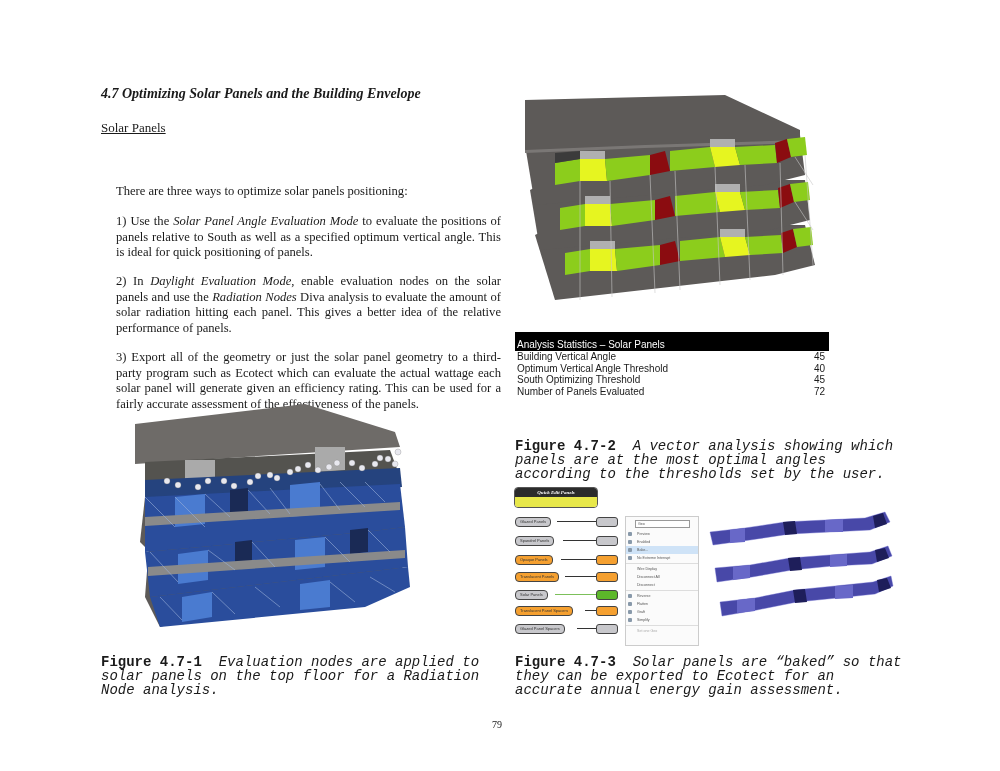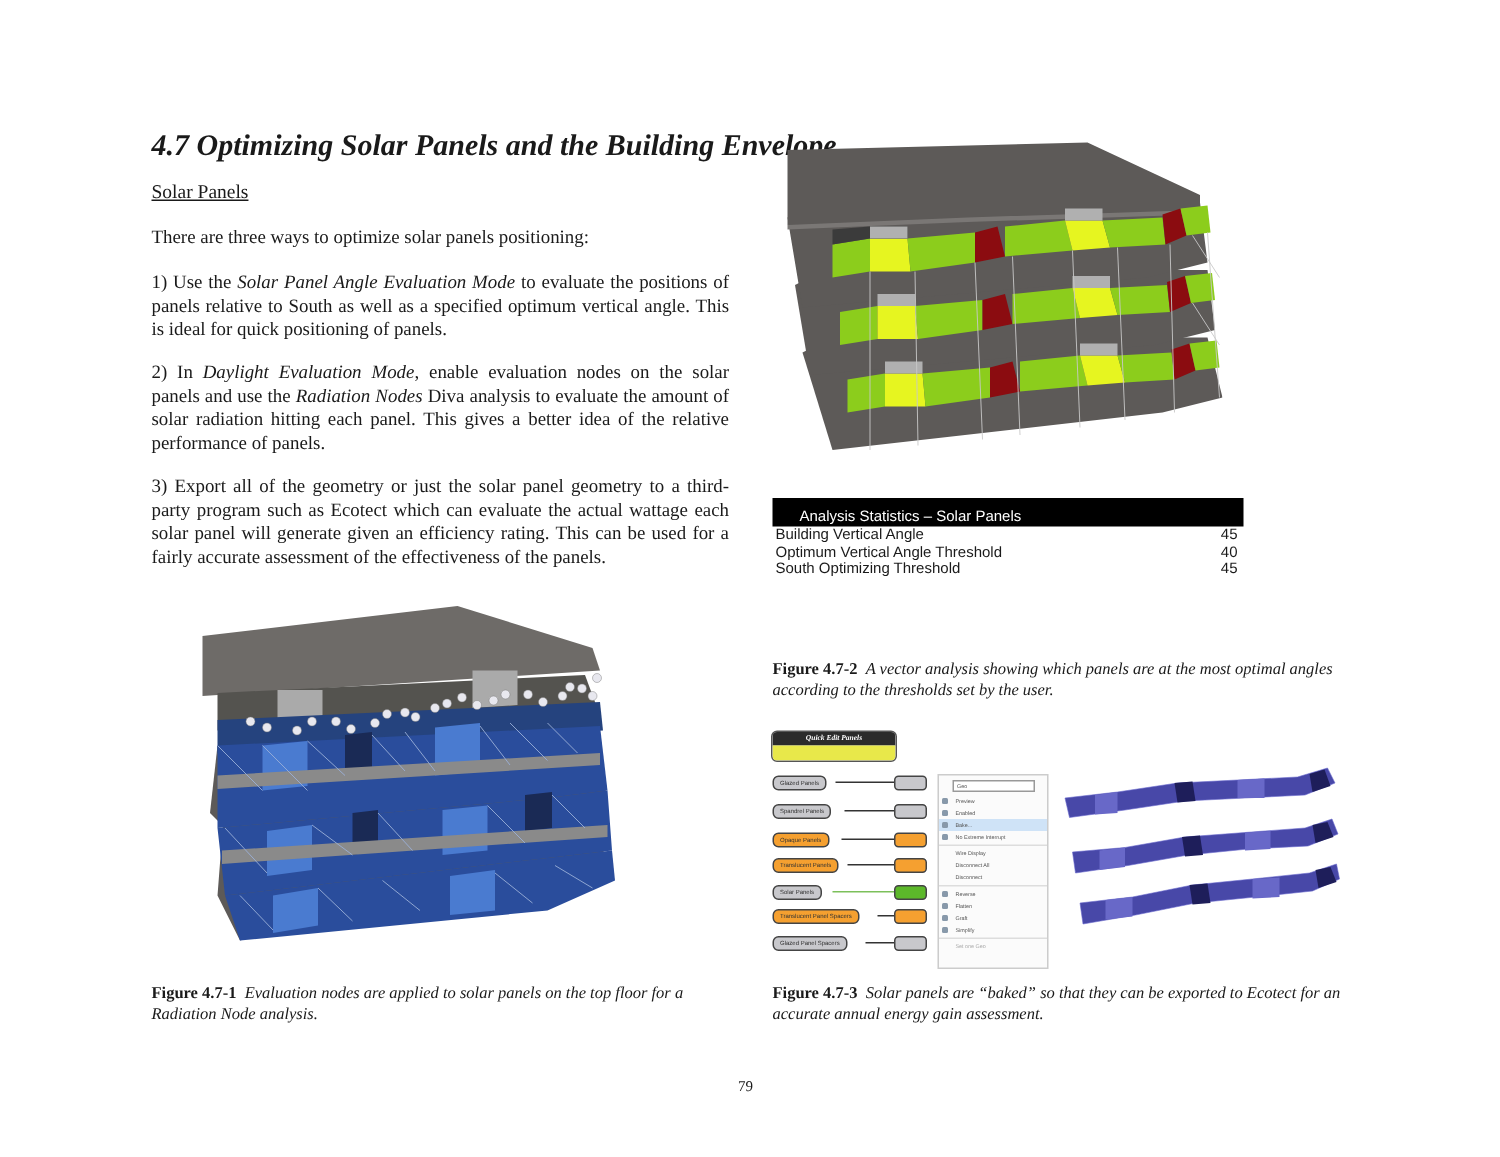--- a/index.html
+++ b/index.html
@@ -1,30 +1,30 @@
 <!DOCTYPE html>
 <html><head>
 <meta charset="utf-8">
 <style>
   html, body { margin:0; padding:0; background:#ffffff; }
   body { width:1000px; height:771px; position:relative; overflow:hidden;
          font-family:"Liberation Serif", serif; color:#1a1a1a; }
   .abs { position:absolute; }
-  .title { left:101px; top:86px; font-size:20px; font-weight:bold; font-style:italic; white-space:nowrap; }
+  .title { left:101px; top:86px; font-size:14px; font-weight:bold; font-style:italic; white-space:nowrap; }
   .subhead { left:101px; top:120px; font-size:13px; text-decoration:underline; }
-  .para { left:101px; width:385px; font-size:12.6px; line-height:15.6px; text-align:justify; }
+  .para { left:116px; width:385px; font-size:12.6px; line-height:15.6px; text-align:justify;margin-top:33px; }
   .para i { font-style:italic; }
-  .caption { font-size:11px; line-height:14px; }
+  .caption { font-size:14px; line-height:14px;font-family:Liberation Mono, monospace; }
   .caption b { font-weight:bold; font-style:normal; }
   .caption .ci { font-style:italic; }
   .pagenum { left:492px; top:719px; font-size:10px; }
 
   
   .stats { left:515px; top:332px; width:314px; font-family:"Liberation Sans", sans-serif; font-size:10px; }
-  .stats .hdr { background:#000; color:#fff; height:19px; display:flex; align-items:flex-end; padding:0 0 1px 18px; box-sizing:border-box; }
+  .stats .hdr { background:#000; color:#fff; height:19px; display:flex; align-items:flex-end; padding:0 0 1px 2px; box-sizing:border-box; }
   .stats .row { display:flex; justify-content:space-between; height:11.6px; line-height:11.6px; padding:0 4px 0 2px; }
 
   
   .qep { left:514px; top:487px; width:82px; height:19px; border-radius:4px; border:1px solid #555; overflow:hidden; }
   .qep .top { background:#2b2b2b; color:#fff; font-size:5px; font-style:italic; font-weight:bold; text-align:center; height:9px; line-height:9px; font-family:"Liberation Serif", serif; }
   .qep .bot { background:#e8e84a; height:10px; }
   .node { height:8px; border-radius:4px; border:1px solid #444; font-size:4px; line-height:8px; padding:0 4px; font-family:"Liberation Sans", sans-serif; color:#333; white-space:nowrap; box-sizing:content-box; }
   .node.grey { background:#c8c8cc; }
   .node.orange { background:#f5a030; }
   .wire { height:1px; background:#333; }
@@ -130,20 +130,24 @@
       <span>Building Vertical Angle</span>
       <span>45</span>
     </div>
   <div class="row">
       <span>Optimum Vertical Angle Threshold</span>
       <span>40</span>
     </div>
   <div class="row">
       <span>South Optimizing Threshold</span>
       <span>45</span>
+    </div>
+  <div class="row">
+      <span>Number of Panels Evaluated</span>
+      <span>72</span>
     </div>
 </div>
 
 <div class="abs caption" style="left:515px; top:439px; width:390px;">
   <b>Figure 4.7-2</b>&nbsp; <span class="ci">A vector analysis showing which panels are at the most optimal angles according to the thresholds set by the user.</span>
 </div>
 
 <svg class="abs" style="left:130px; top:402px;" width="285" height="230" viewBox="0 0 285 230">
   <polygon points="15,195 20,130 265,125 275,180 230,195 100,205 30,225" fill="#5d5a58"></polygon>
   <polygon points="10,140 15,95 265,90 275,130 230,140 20,150" fill="#5d5a58"></polygon>

